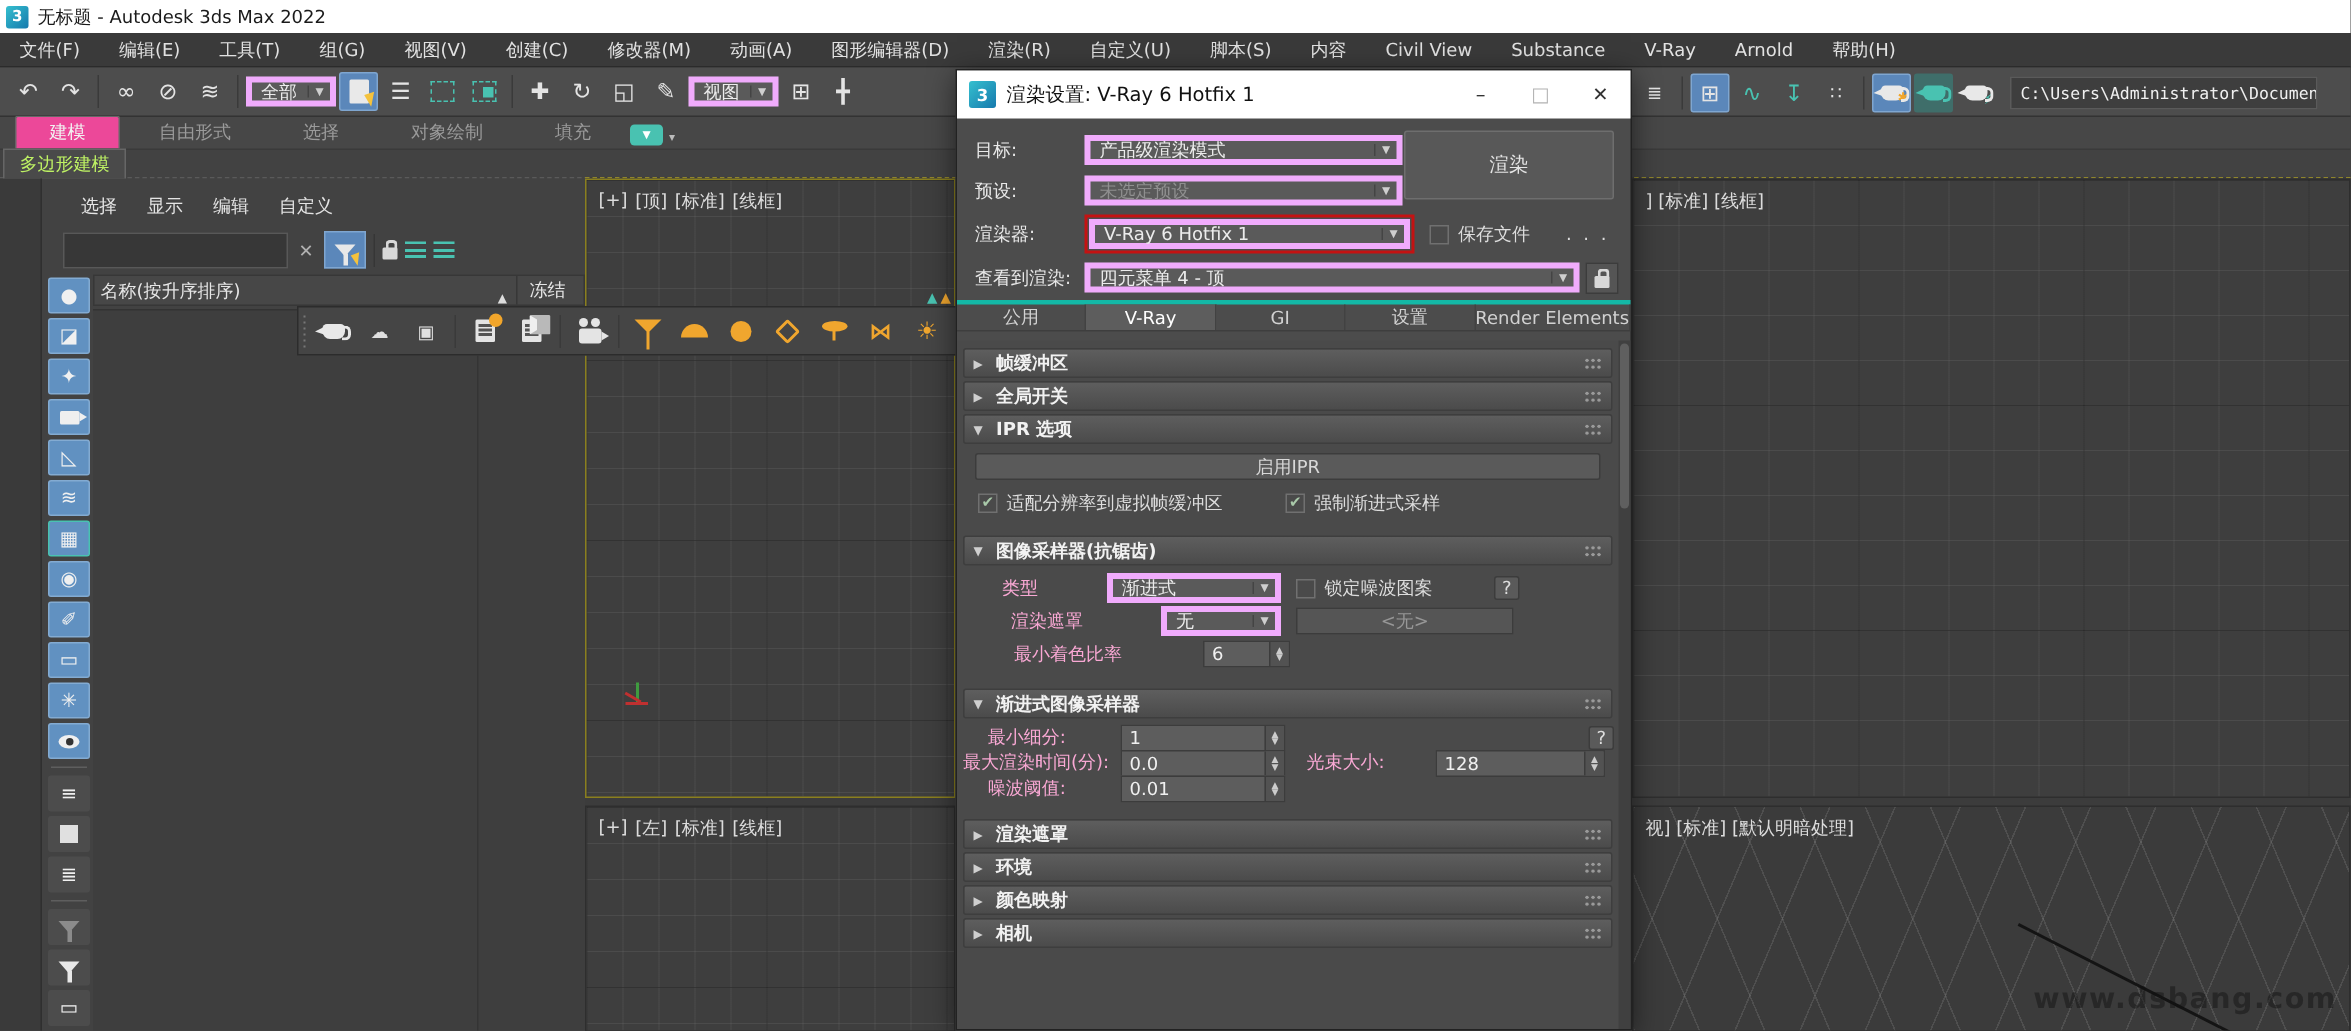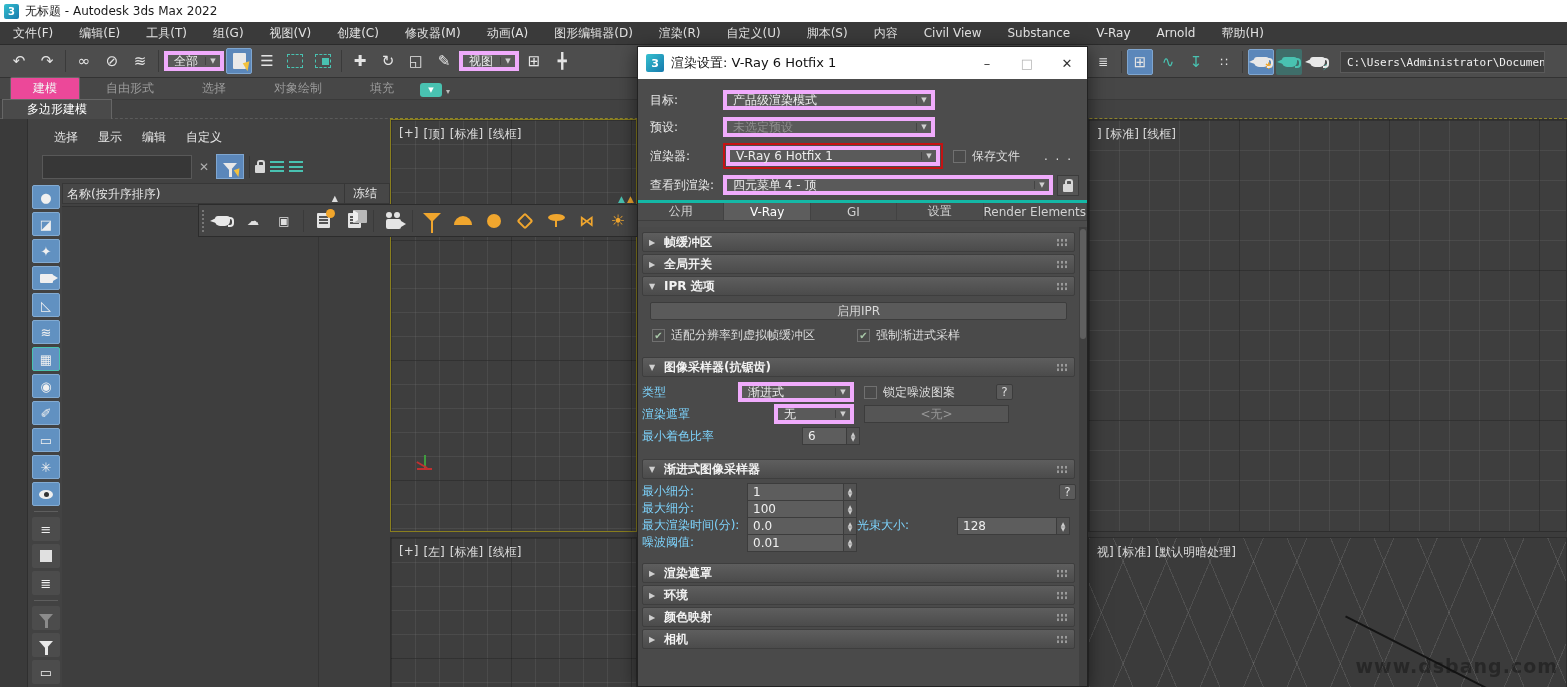--- a/index.html
+++ b/index.html
@@ -48,21 +48,21 @@
   
   .ribbon{left:0;top:78px;width:1567px;height:22px;background:#474747;display:flex;align-items:flex-end;
     padding-left:10px;gap:4px;border-bottom:1px solid #3a3a3a}
   .rtab{padding:2px 22px;color:#9a9a9a;white-space:nowrap}
   .rtab.active{background:#ec4899;color:#f2f2f2;border:1px solid #666;border-bottom:none;border-radius:2px 2px 0 0}
   .rcaret{width:22px;height:14px;background:#49c2b1;border-radius:3px;display:flex;align-items:center;
     justify-content:center;color:#fff;font-size:7px;margin-bottom:2px}
   .rcaret2{color:#bbb;font-size:8px;margin-bottom:3px}
   .ribbon2{left:0;top:100px;width:1567px;height:19px;background:#424242;display:flex;align-items:center;
     border-bottom:1px dashed #5a5a5a}
-  .subtab{margin-left:2px;padding:1px 24px;border:1px solid #666;background:#4a4a4a;color:#ffffff;white-space:nowrap}
+  .subtab{margin-left:2px;padding:1px 10px;border:1px solid #666;background:#4a4a4a;color:#bef264;white-space:nowrap}
   
   .leftdock{left:0;top:119px;width:28px;height:568px;background:#3a3a3a;border-right:1px solid #2f2f2f}
   .explorer{left:28px;top:119px;width:362px;height:568px;background:#424242}
   .exp-menus{display:flex;gap:4px;padding:8px 0 4px 18px}
   .exp-menus span{padding:2px 8px;color:#e4e4e4}
   .exp-search{display:flex;align-items:center;gap:5px;padding:2px 0 4px 14px}
   .exp-input{width:150px;height:24px;background:#373737;border:1px solid #585858}
   .xclear{color:#b0b0b0;font-size:12px;width:14px;text-align:center}
   .filterbtn{width:28px;height:25px;background:#5b87ba;border:1px solid #7fa6d0;display:flex;
     align-items:center;justify-content:center;position:relative}
@@ -183,21 +183,21 @@
     display:flex;align-items:center;padding:0 6px;margin:2px 4px;font-weight:bold;color:#f2f2f2}
   .roll-h .tri{font-size:8px;margin-right:7px;color:#cfcfcf;width:8px}
   .grip{margin-left:auto;width:12px;height:9px;
     background-image:radial-gradient(#9a9a9a 1px,transparent 1.2px);background-size:4px 4.5px}
   .roll-c{padding:2px 4px 6px 4px}
   .bigbtn{height:18px;margin:2px 8px 5px 8px;background:#5a5a5a;border:1px solid #3c3c3c;border-radius:2px;
     display:flex;align-items:center;justify-content:center;color:#d8d8d8}
   .cbrow{display:flex;align-items:center;height:20px}
   .cbrow .cb{margin-right:6px}
   .frow{display:flex;align-items:center;height:22px;position:relative}
-  .flabel{text-align:left;padding-right:20px;color:#7dd3fc;white-space:nowrap}
+  .flabel{text-align:center;padding-right:20px;color:#f9a8d4;white-space:nowrap}
   .spin{display:flex;align-items:center;background:#5d5d5d;border:1px solid #3c3c3c;height:18px}
   .spin .val{flex:1;padding:0 5px;color:#f0f0f0}
   .spin .arrows{width:13px;align-self:stretch;display:flex;flex-direction:column;align-items:center;
     justify-content:center;font-size:6px;line-height:5px;color:#ccc;border-left:1px solid #3c3c3c;background:#525252}
   .helpbtn{width:17px;height:16px;background:#5a5a5a;border:1px solid #3c3c3c;border-radius:2px;
     display:flex;align-items:center;justify-content:center;color:#ddd}
   .maskfield{width:145px;height:18px;background:#555;border:1px solid #3c3c3c;display:flex;
     align-items:center;justify-content:center;color:#979797}
 </style>
 </head>
@@ -469,20 +469,21 @@
         <span class="arr">▼</span>
       </div>
     </div>
     <div class="drow">
       <span class="dlabel">预设:</span>
       <div class="dd disabled">
         <span class="txt">未选定预设</span>
         <span class="arr">▼</span>
       </div>
     </div>
+    <div class="renderbtn">渲染</div>
     <div class="drow" style="height:28px">
       <span class="dlabel">渲染器:</span>
       <div class="redwrap">
         <div class="dd">
           <span class="txt">V-Ray 6 Hotfix 1</span>
           <span class="arr">▼</span>
         </div>
       </div>
       <span class="cb" style="margin-left:10px"></span>
       <span style="margin-left:6px">保存文件</span>
@@ -578,27 +579,20 @@
     <div class="roll-c">
       <div class="frow" style="height:17px">
         <span class="flabel" style="width:105px">最小细分:</span>
         <div class="spin" style="width:110px">
           <span class="val">1</span>
           <span class="arrows">▲<br>▼</span>
         </div>
         <span class="helpbtn" style="position:absolute;left:417px">?</span>
       </div>
       <div class="frow" style="height:17px">
-        <span class="flabel" style="width:105px">最大细分:</span>
-        <div class="spin" style="width:110px">
-          <span class="val">100</span>
-          <span class="arrows">▲<br>▼</span>
-        </div>
-      </div>
-      <div class="frow" style="height:17px">
         <span class="flabel" style="width:105px">最大渲染时间(分):</span>
         <div class="spin" style="width:110px">
           <span class="val">0.0</span>
           <span class="arrows">▲<br>▼</span>
         </div>
         <span class="flabel" style="width:100px">光束大小:</span>
         <div class="spin" style="width:113px">
           <span class="val">128</span>
           <span class="arrows">▲<br>▼</span>
         </div>

